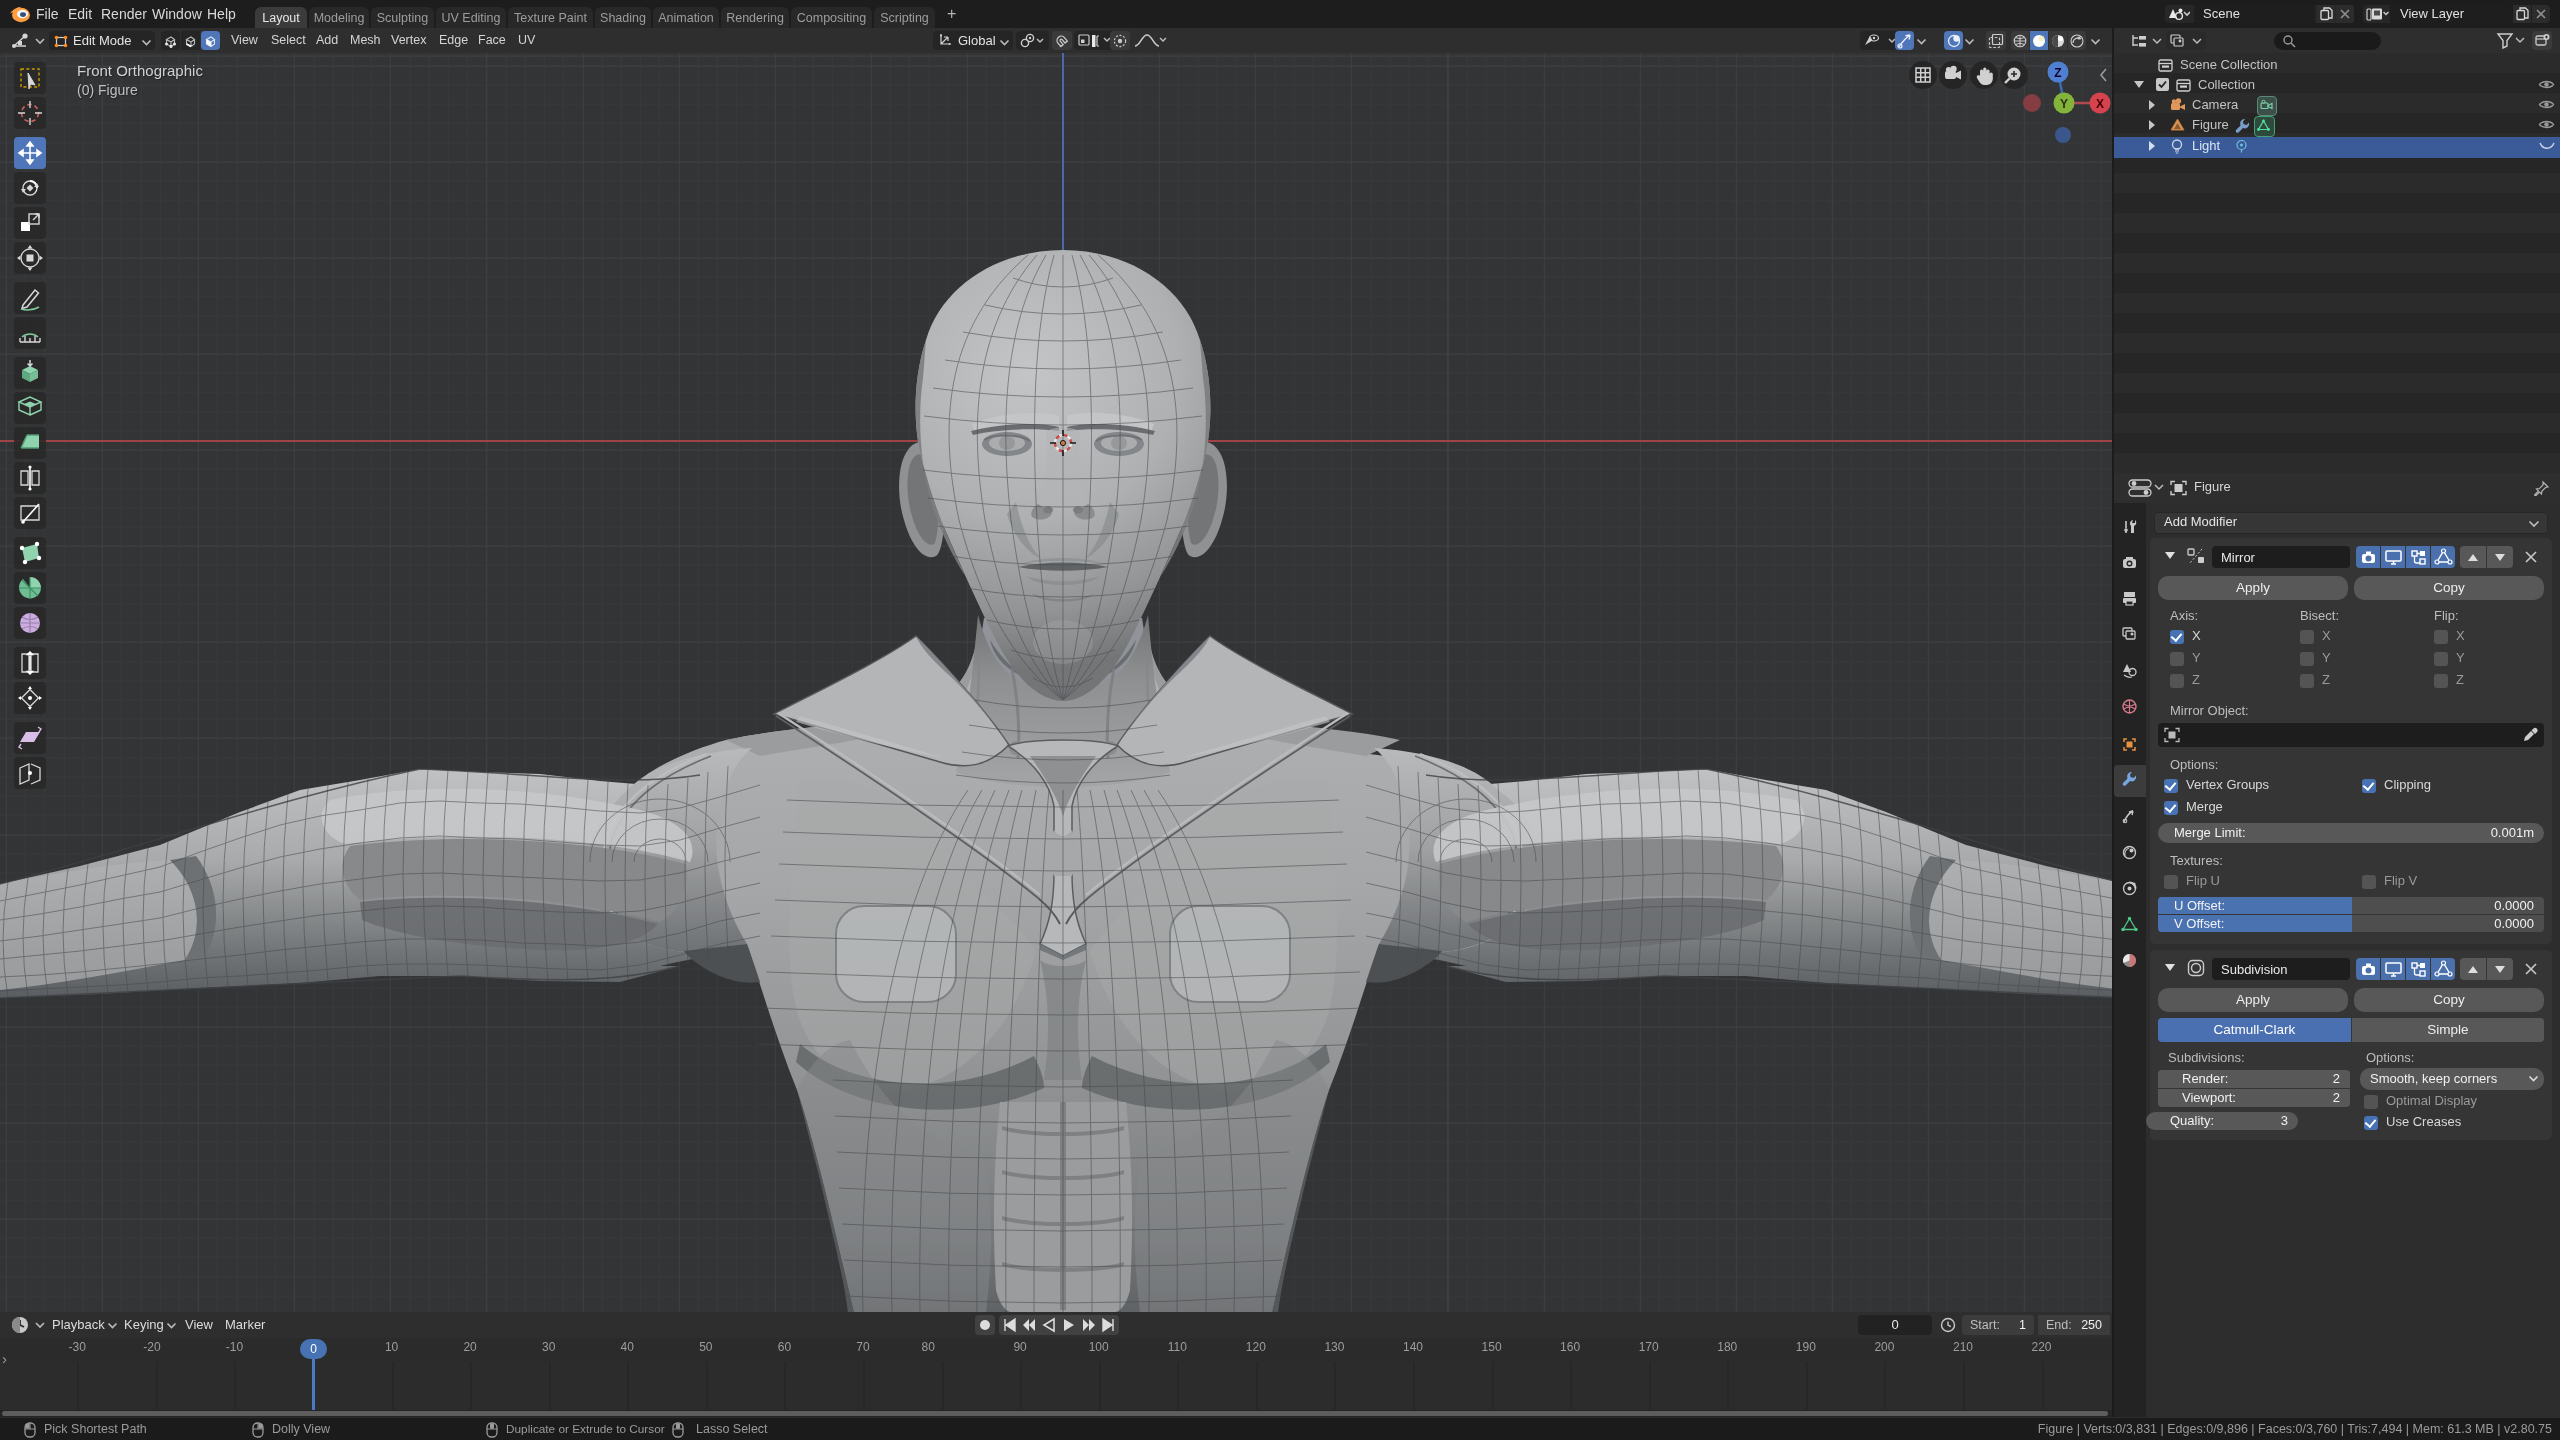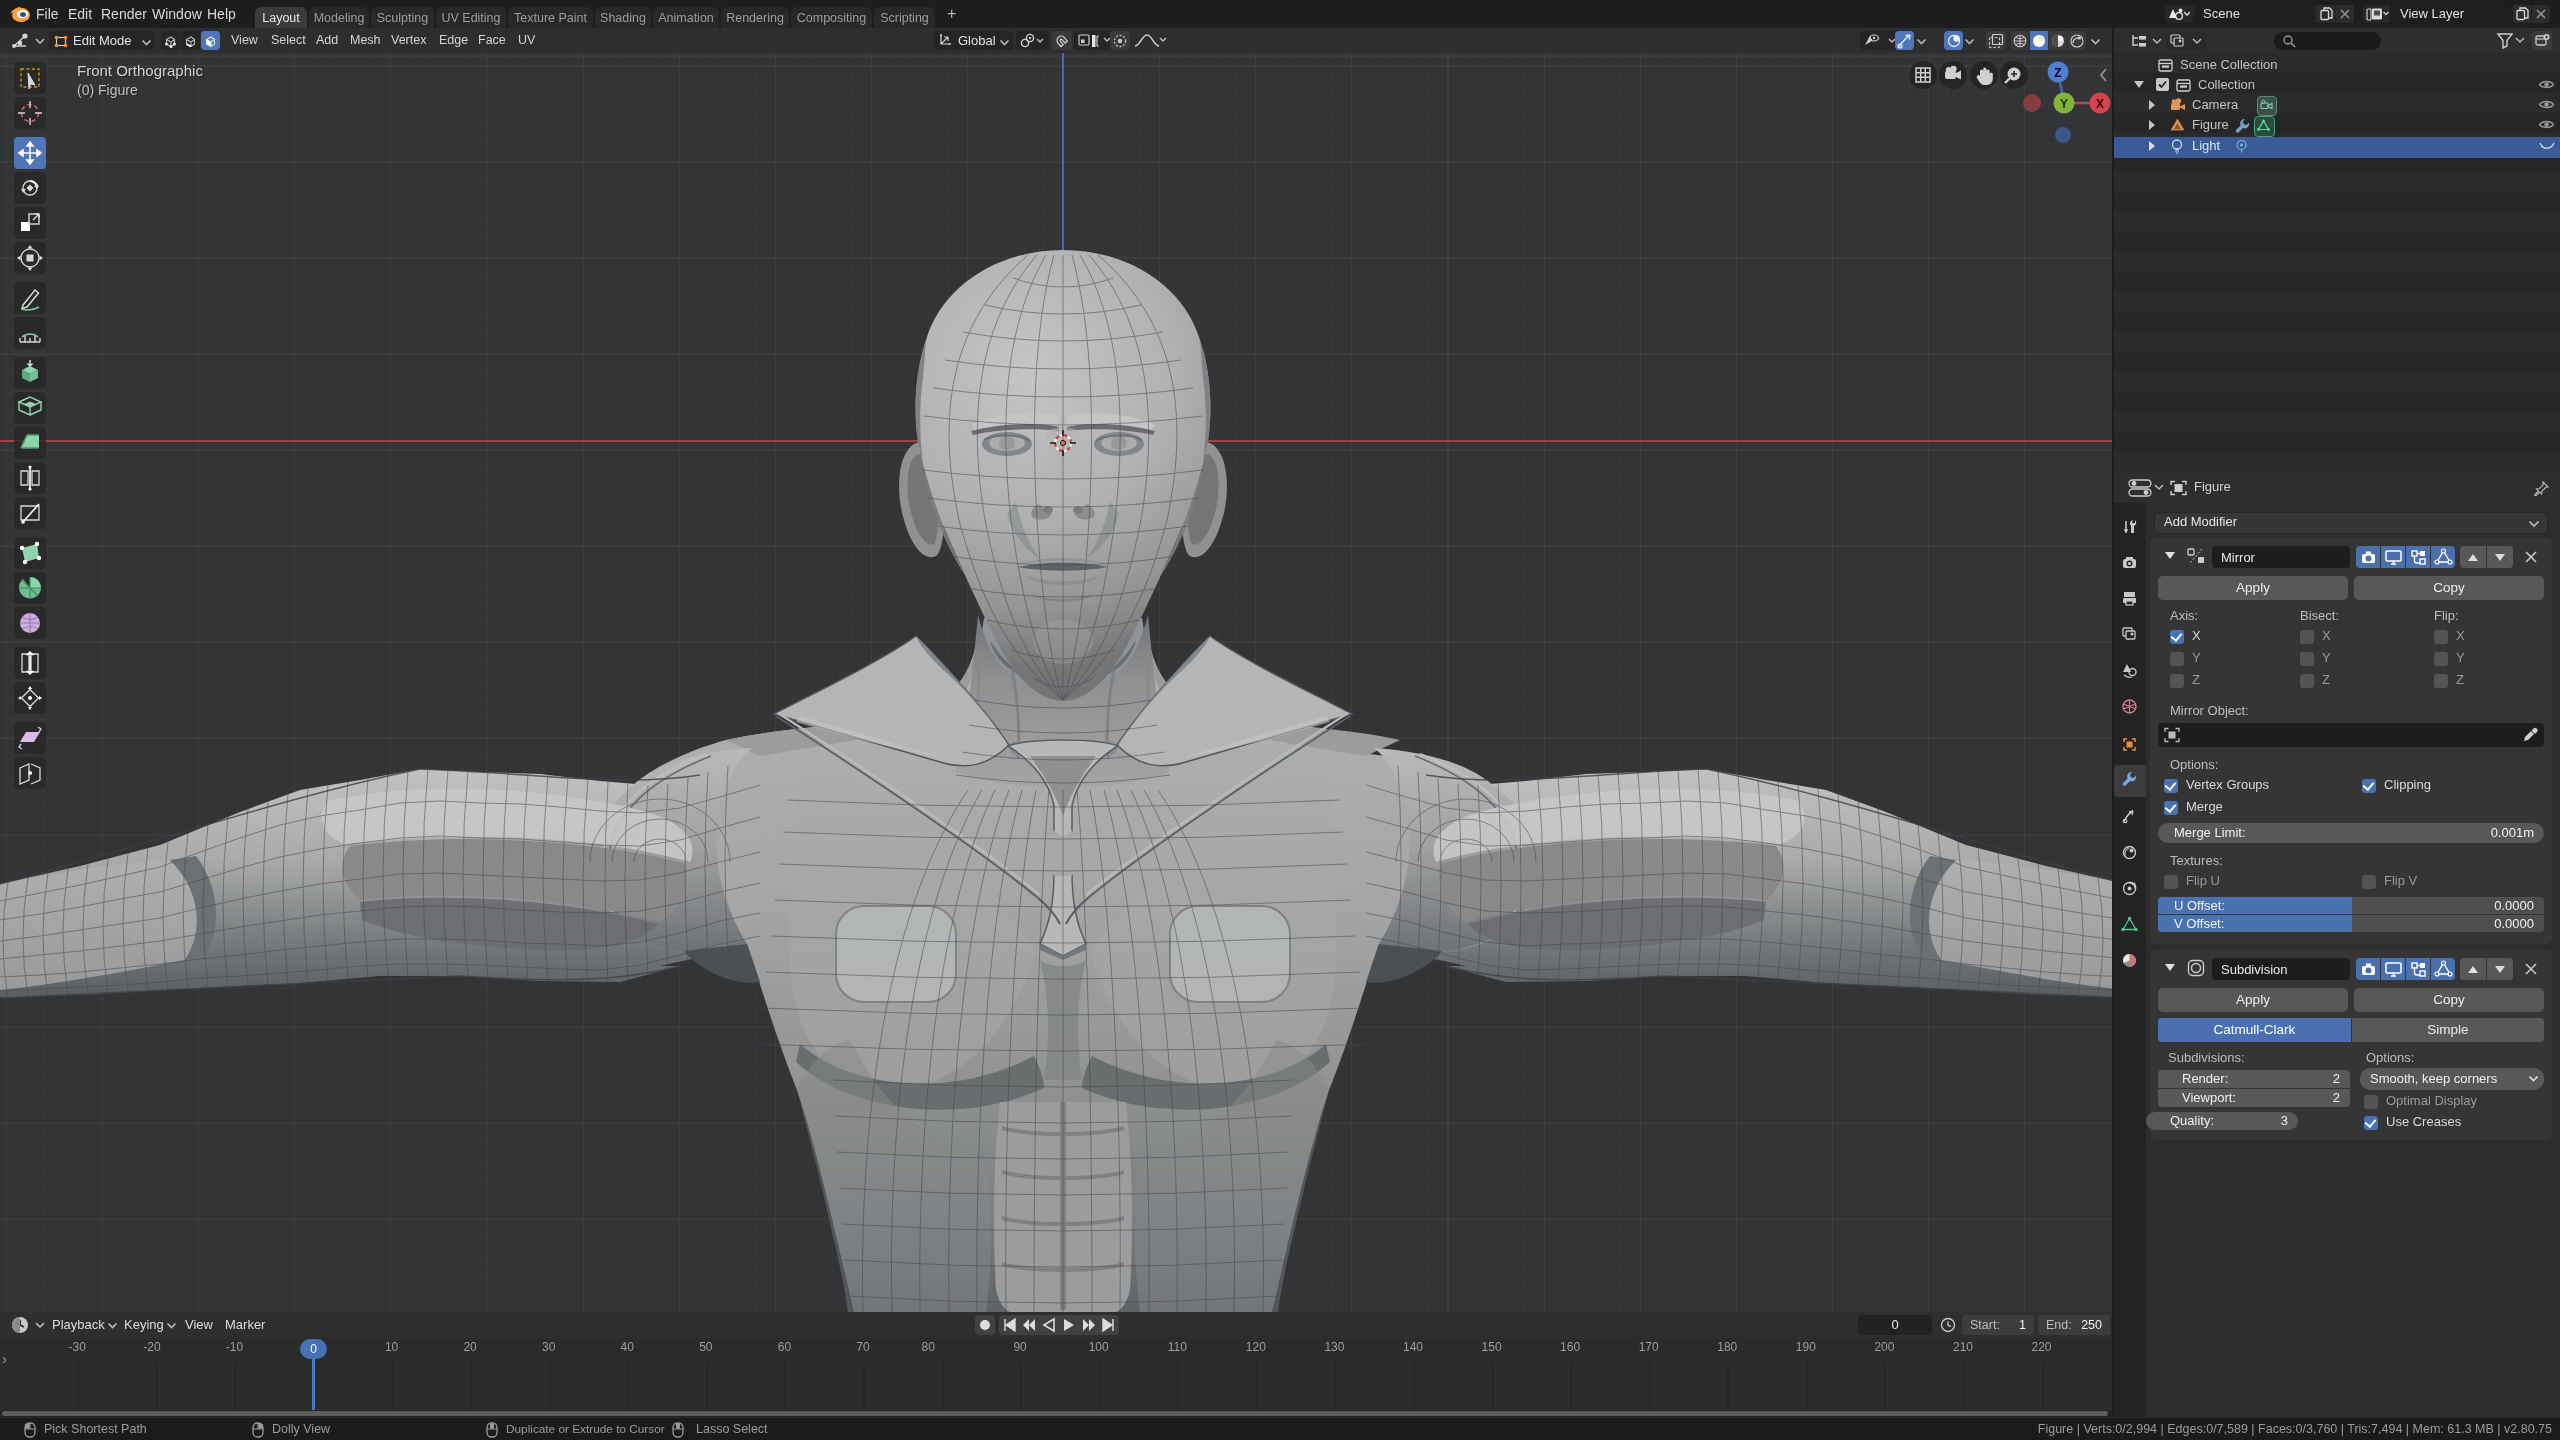--- a/index.html
+++ b/index.html
@@ -18,21 +18,21 @@
 #outliner{position:absolute;left:2114px;top:53px;width:446px;height:420px;background:#262626;overflow:hidden}
 #props{position:absolute;left:2114px;top:473px;width:446px;height:944px;background:#2d2d2d;overflow:hidden}
 #timeline{position:absolute;left:0;top:1312px;width:2112px;height:105px;background:#2e2e2e}
 #status{position:absolute;left:0;top:1417px;width:2560px;height:27px;background:#1b1b1b;border-top:1px solid #2c2c2c;box-sizing:border-box}
 .orow{position:absolute;left:0;width:446px;height:20px;line-height:20px;font-size:13px;color:#c3c3c3}
 .chk{position:absolute;width:14px;height:14px;border-radius:3px;background:#545454}
 .chk.on{background:#4772b3}
 .chk.on:after{content:"";position:absolute;left:3px;top:1px;width:5px;height:8px;border:solid #fff;border-width:0 2px 2px 0;transform:rotate(40deg)}
 .lbl{position:absolute;font-size:13px;color:#bdbdbd;white-space:nowrap}
 .slider{position:absolute;background:#585858;border-radius:10px;font-size:13px;color:#f1f1f1}
-.pbtn{position:absolute;background:#585858;border-radius:5px;font-size:13.5px;color:#ededed;text-align:center}
+.pbtn{position:absolute;background:#585858;border-radius:10px;font-size:13.5px;color:#ededed;text-align:center}
 .tgl{position:absolute;width:24px;height:22px;background:#4a71ae}
 .tick{position:absolute;top:0;height:100%;width:2px;background:#272727}
 </style></head>
 <body>
 <div id="topbar">
 <svg class="abs" style="left:9px;top:5px" width="22" height="18" viewBox="0 0 22 18">
 <ellipse cx="12" cy="10" rx="9" ry="7.2" fill="#ff9e40"></ellipse>
 <ellipse cx="13.5" cy="9" rx="5.6" ry="4.2" fill="#f4f4f4"></ellipse>
 <ellipse cx="14" cy="9.6" rx="3" ry="2.4" fill="#2f4f7f"></ellipse>
 <path d="M1 8.5 C3 5.5 7 2.5 11 2 L13 4.5 C8 5.5 4 7.5 1 8.5 Z" fill="#ff9e40"></path>
@@ -1194,14 +1194,14 @@
       <path d="M6 1 v6 M1 7 h10" stroke="#9b9b9b" stroke-width="1.1"></path>
       <rect x="4" y="2" width="4" height="4.5" fill="#9b9b9b"></rect>
     </svg>
 <span class="txt" style="left:506px;top:4px;font-size:11.8px;color:#9b9b9b">Duplicate or Extrude to Cursor</span>
 <svg class="abs" style="left:672px;top:4px" width="12" height="16" viewBox="0 0 12 16">
       <rect x="1" y="1" width="10" height="14" rx="4.5" fill="none" stroke="#9b9b9b" stroke-width="1.3"></rect>
       <path d="M6 1 v6 M1 7 h10" stroke="#9b9b9b" stroke-width="1.1"></path>
       <rect x="4" y="2" width="4" height="4.5" fill="#9b9b9b"></rect>
     </svg>
 <span class="txt" style="left:696px;top:4px;font-size:12.5px;color:#9b9b9b">Lasso Select</span>
-<span class="txt" style="right:8px;top:4px;font-size:12.5px;color:#9b9b9b">Figure | Verts:0/2,994 | Edges:0/7,589 | Faces:0/3,760 | Tris:7,494 | Mem: 61.3 MB | v2.80.75</span>
+<span class="txt" style="right:8px;top:4px;font-size:12.5px;color:#9b9b9b">Figure | Verts:0/3,831 | Edges:0/9,896 | Faces:0/3,760 | Tris:7,494 | Mem: 61.3 MB | v2.80.75</span>
 </div>
 
 </body></html>

